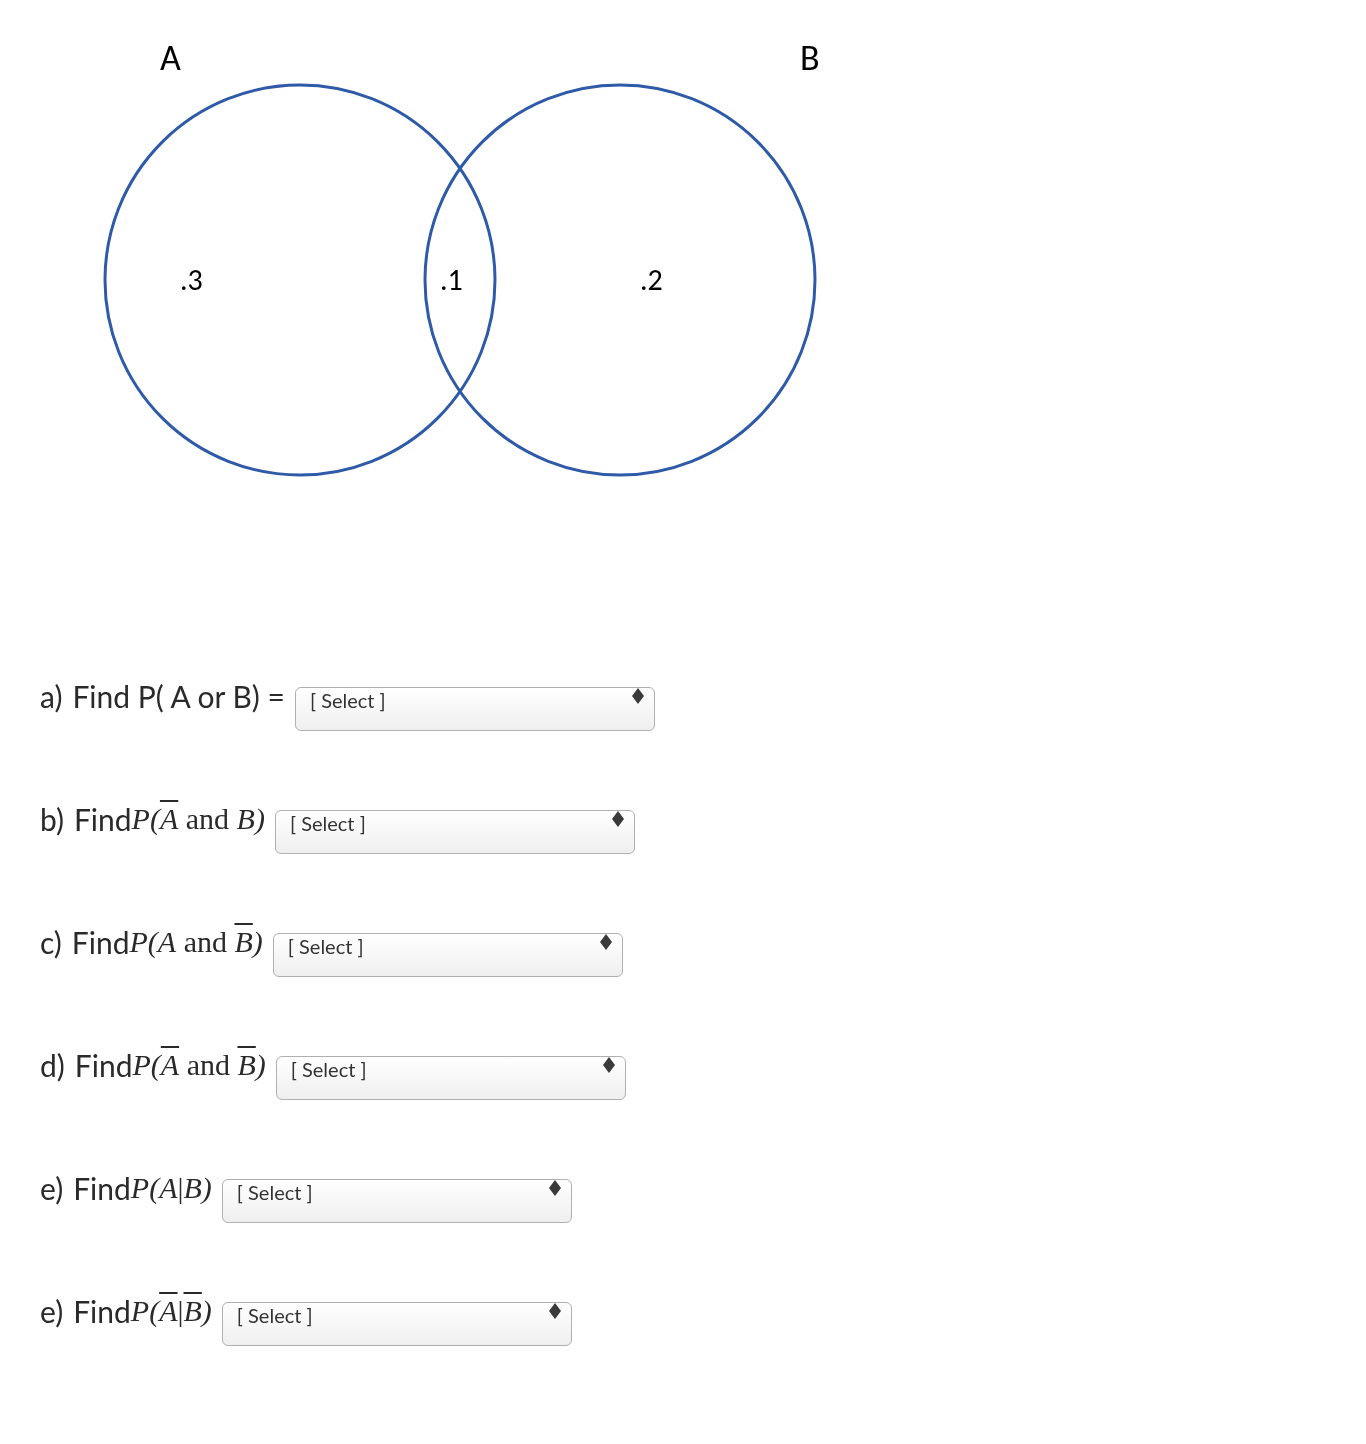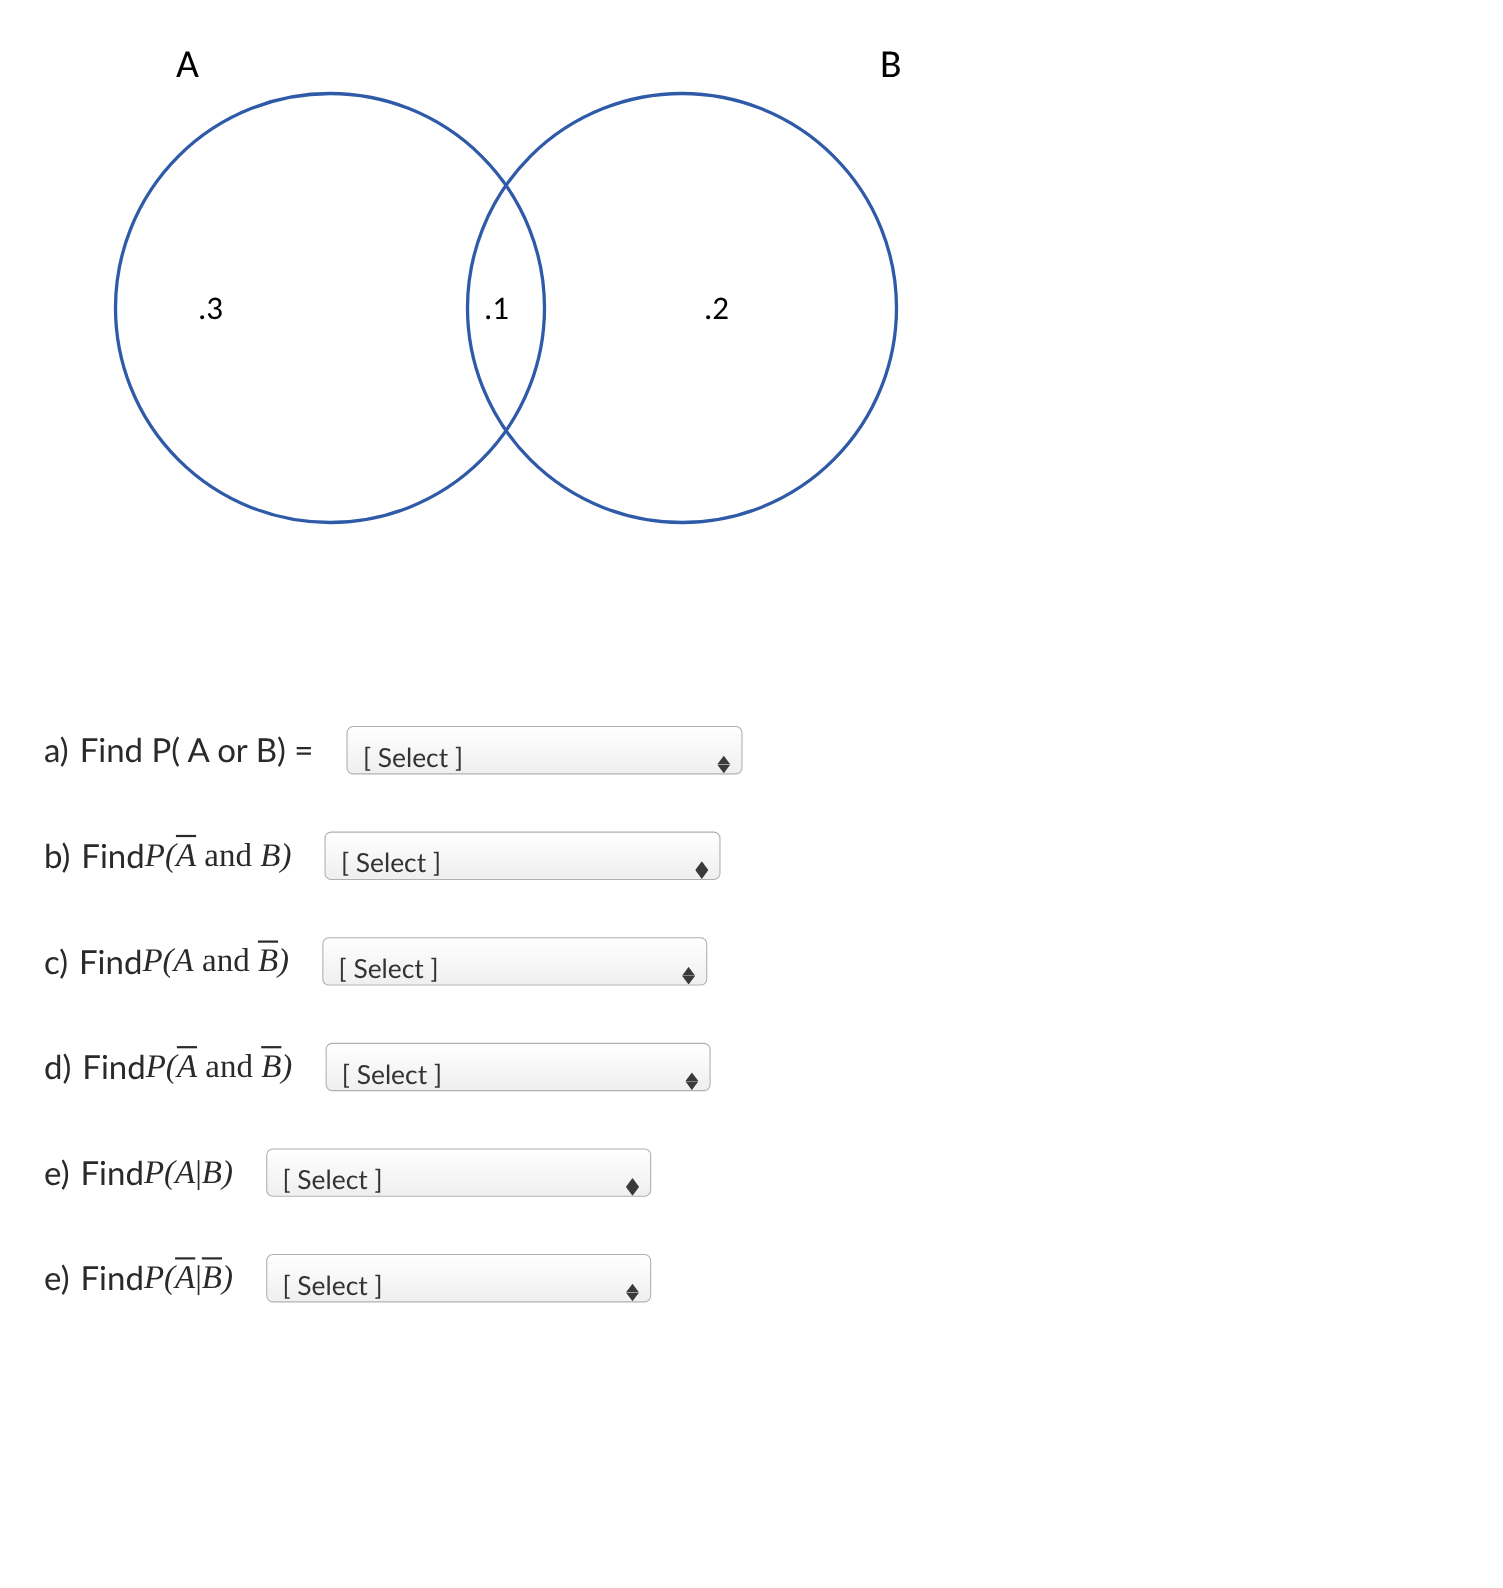--- a/index.html
+++ b/index.html
@@ -63,38 +63,39 @@
   .qrow .label-text { white-space: nowrap; }
   .math {
     font-family: Liberation Serif, serif;
     font-style: italic;
   }
   .math .rm { font-style: normal; }
   .bar {
     text-decoration: overline;
     text-decoration-thickness: 2px;
   }
-  .gap-right { margin-right: 20px; }
+  .gap-right { margin-right: 0; }
 
   
   .select-box {
     display: inline-flex;
-    align-items: flex-end;
+    align-items: flex-start;
     justify-content: space-between;
     border: 1px solid #b0b0b0;
     border-radius: 6px;
     background: linear-gradient(#ffffff, #efefef);
     height: 44px;
     padding: 0 10px 0 14px;
-    font-size: 24px;
+    font-size: 20px;
     color: #333;
     box-sizing: border-box;
     cursor: pointer;
     user-select: none;
     margin-left: 10px;
+    margin-top: 27px;
   }
   .select-box .placeholder {
     flex: 1;
     text-align: left;
   }
   .spinner {
     display: inline-flex;
     flex-direction: column;
     margin-left: 10px;
     line-height: 0;

